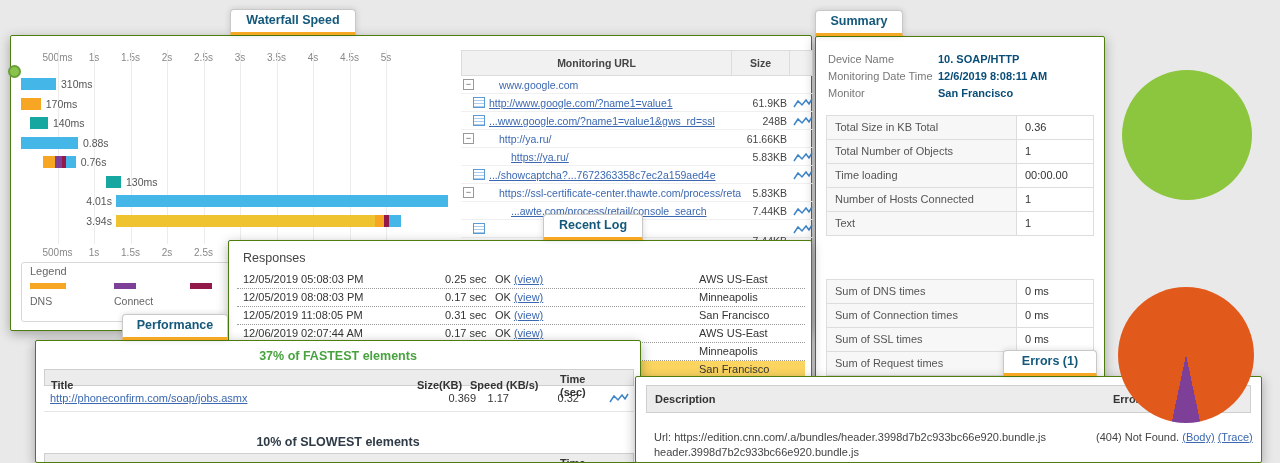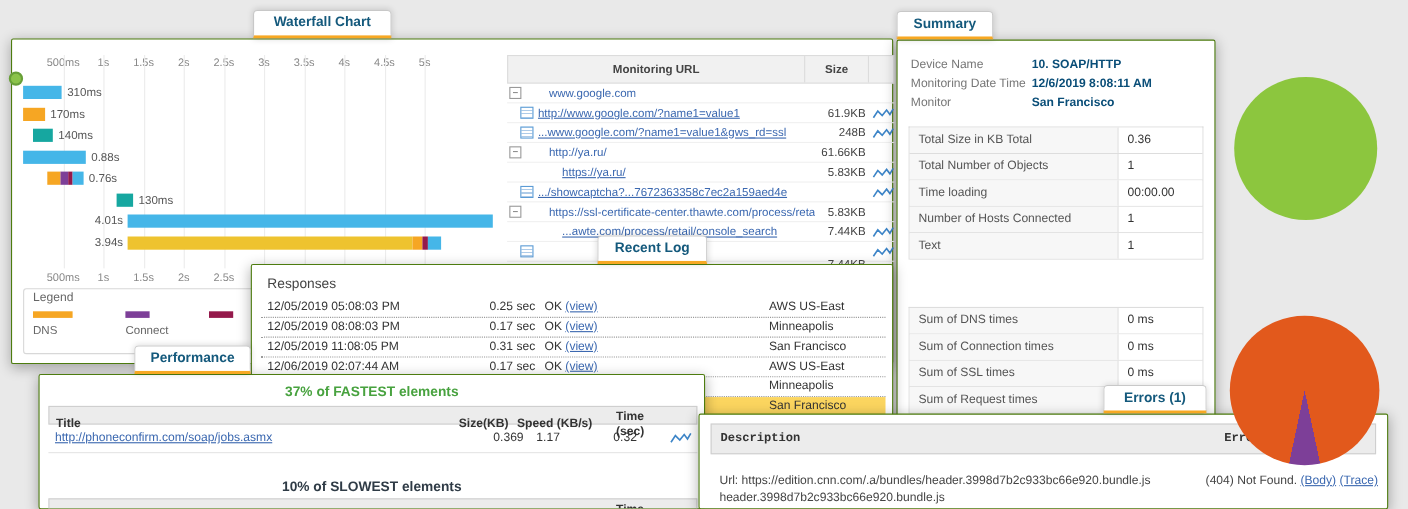--- a/index.html
+++ b/index.html
@@ -100,21 +100,21 @@
               cursor:pointer; white-space:nowrap; }
   .pr-size  { position:absolute; left:380px; top:6px; width:52px; text-align:right; }
   .pr-speed { position:absolute; left:425px; top:6px; width:40px; text-align:right; }
   .pr-time  { position:absolute; left:495px; top:6px; width:40px; text-align:right; }
   .pr-spark { position:absolute; left:565px; top:6px; cursor:pointer; }
 
   
   #panel-errors { left:635px; top:376px; width:627px; height:87px; z-index:50; }
   #tab-errors   { left:1003px; top:350px; width:94px; height:26px; z-index:50; }
   .err-head { position:absolute; left:10px; top:8px; width:605px; height:28px; background:#ececec;
-              border:1px solid #cfcfcf; font-size:11px; font-weight:bold; color:#333;font-family:Liberation Mono, monospace; }
+              border:1px solid #cfcfcf; font-size:11px; font-weight:bold; color:#333; }
   .eh-desc { position:absolute; left:8px;  top:7px; }
   .eh-err  { position:absolute; left:450px; top:7px;padding-left:16px; }
   #err-rows { position:absolute; left:0; top:0; width:100%; height:100%; }
   .err-row { position:absolute; left:10px; top:48px; width:605px; font-size:11px; color:#444; }
   .er-l1 { position:absolute; left:8px; top:6px;  white-space:nowrap; }
   .er-l2 { position:absolute; left:8px; top:21px; white-space:nowrap; }
   .er-status { position:absolute; left:450px; top:6px; white-space:nowrap; }
 </style>
 </head>
 <body>
@@ -236,21 +236,21 @@
           <div class="url-row"><div class="minus">−</div><div class="url-link noline" style="margin-left: 38px;">https://ssl-certificate-center.thawte.com/process/reta</div><div class="u-size">7.44KB</div></div>
           <div class="url-row"><div class="url-link" style="margin-left: 50px;">...awte.com/process/retail/console_search</div><div class="u-spark"><svg width="20" height="13" viewBox="0 0 20 13">
                 <polyline points="1,10 5,4 9,8 13,3 16,7 19,2" fill="none" stroke="#3d85c8" stroke-width="1.5"></polyline>
               </svg></div></div>
           <div class="url-row"><div class="picon"></div><div class="url-link" style="margin-left: 28px;"></div><div class="u-size">7.44KB</div><div class="u-spark"><svg width="20" height="13" viewBox="0 0 20 13">
                 <polyline points="1,10 5,4 9,8 13,3 16,7 19,2" fill="none" stroke="#3d85c8" stroke-width="1.5"></polyline>
               </svg></div></div>
         </div>
     </div>
   </div>
-  <div class="tab" id="tab-wf">Waterfall Chart</div>
+  <div class="tab" id="tab-wf">Waterfall Speed</div>
 
   <div class="panel" id="panel-summary">
     <div id="summary-info">
         <div class="info-label" style="top: 16px;">Device Name</div>
         <div class="info-value" style="top: 16px;">10. SOAP/HTTP</div>
         <div class="info-label" style="top: 33px;">Monitoring Date Time</div>
         <div class="info-value" style="top: 33px;">12/6/2019 8:08:11 AM</div>
         <div class="info-label" style="top: 50px;">Monitor</div>
         <div class="info-value" style="top: 50px;">San Francisco</div>
       </div>

